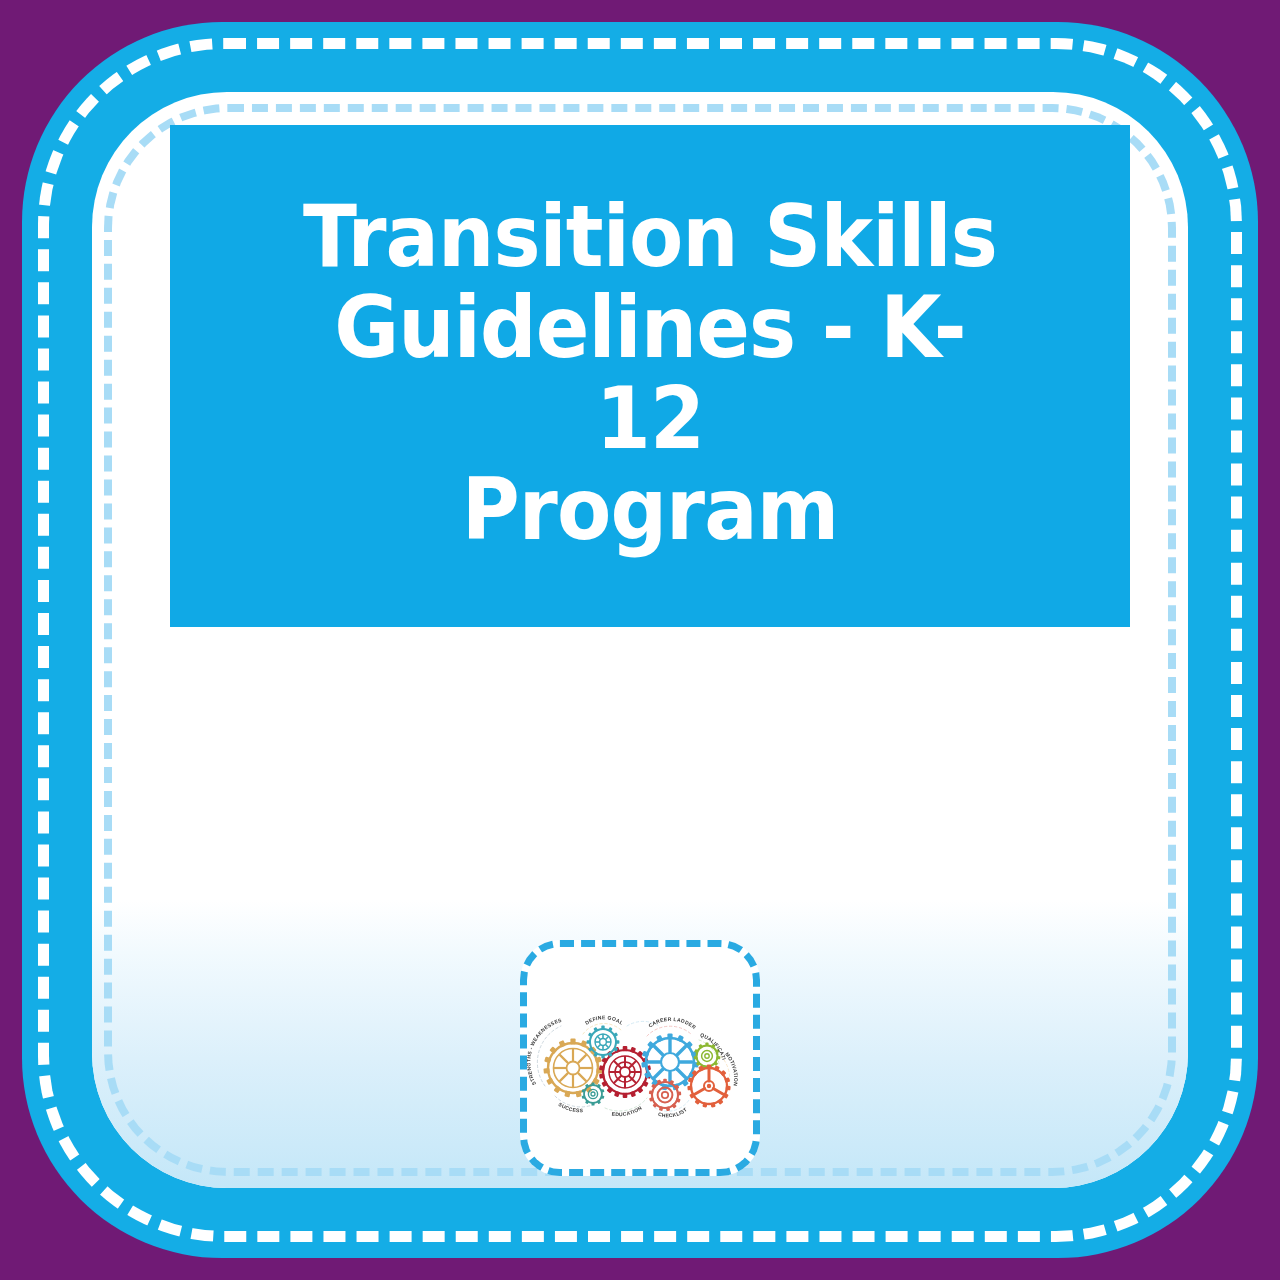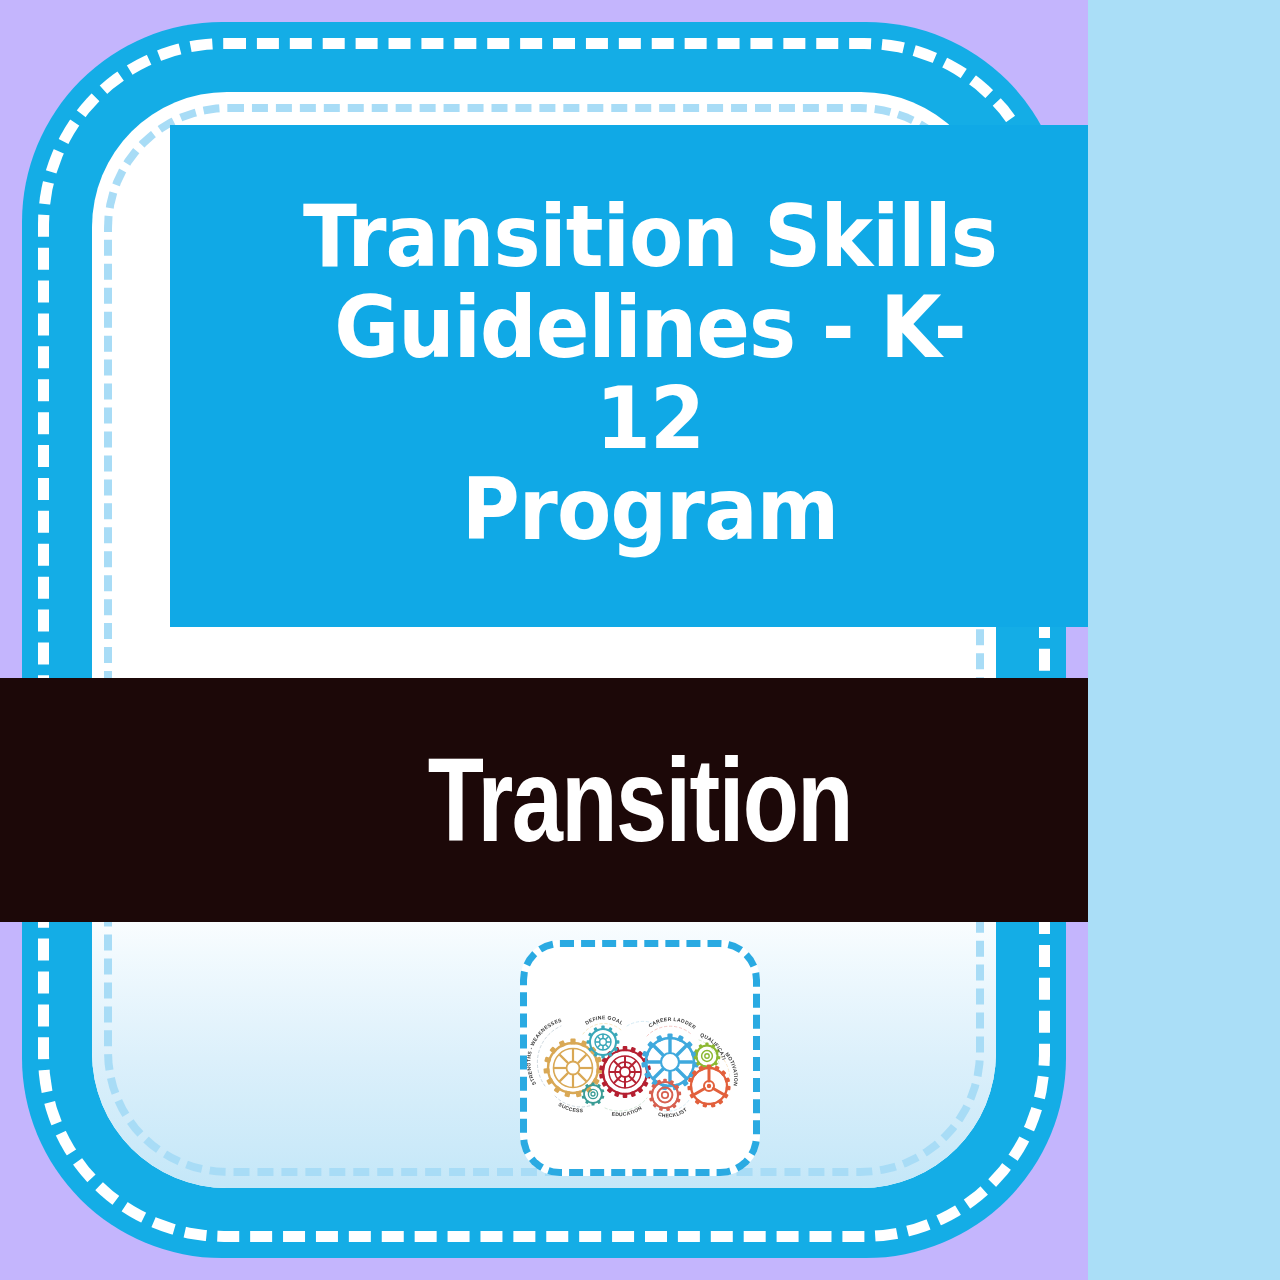--- a/index.html
+++ b/index.html
@@ -5,22 +5,22 @@
   html,body{margin:0;padding:0;}
   body{
     width:1280px;height:1280px;overflow:hidden;
     font-family:"Liberation Sans", sans-serif;
     background:#aadef7;
   }
 
   
   #canvas{
     position:relative;
-    width:1088px;height:1280px;
-    background:#c4b5fd;
+    width:1280px;height:1280px;
+    background:#701a75;
     overflow:hidden;
   }
 
   
   .frame-outer{
     position:absolute;
     left:22px;top:22px;right:22px;bottom:22px;
     background:#14ade6;
     border-radius:200px;
   }
@@ -144,23 +144,20 @@
   <div class="frame-white"></div>
   <div class="lower-gradient"></div>
   <div class="frame-dash-lblue"></div>
 
   <div class="title-box">
     <div class="title-text">Transition Skills
 Guidelines - K-12
 Program</div>
   </div>
 
-  <div class="banner">
-    <div class="banner-text">Transition</div>
-  </div>
 
   <div class="thumb-card">
     <div class="gear-art">
       <svg viewBox="0 0 226 120" width="226" height="120" xmlns="http://www.w3.org/2000/svg">
         <defs>
 
           <path id="arc-sw" d="M 12,88 A 42,42 0 0 1 34,22" fill="none"></path>
           <path id="arc-succ" d="M 24,99 A 40,40 0 0 0 72,108" fill="none"></path>
           <path id="arc-dg" d="M 54,30 A 30,30 0 0 1 96,26" fill="none"></path>
           <path id="arc-edu" d="M 74,112 A 40,40 0 0 0 124,100" fill="none"></path>

